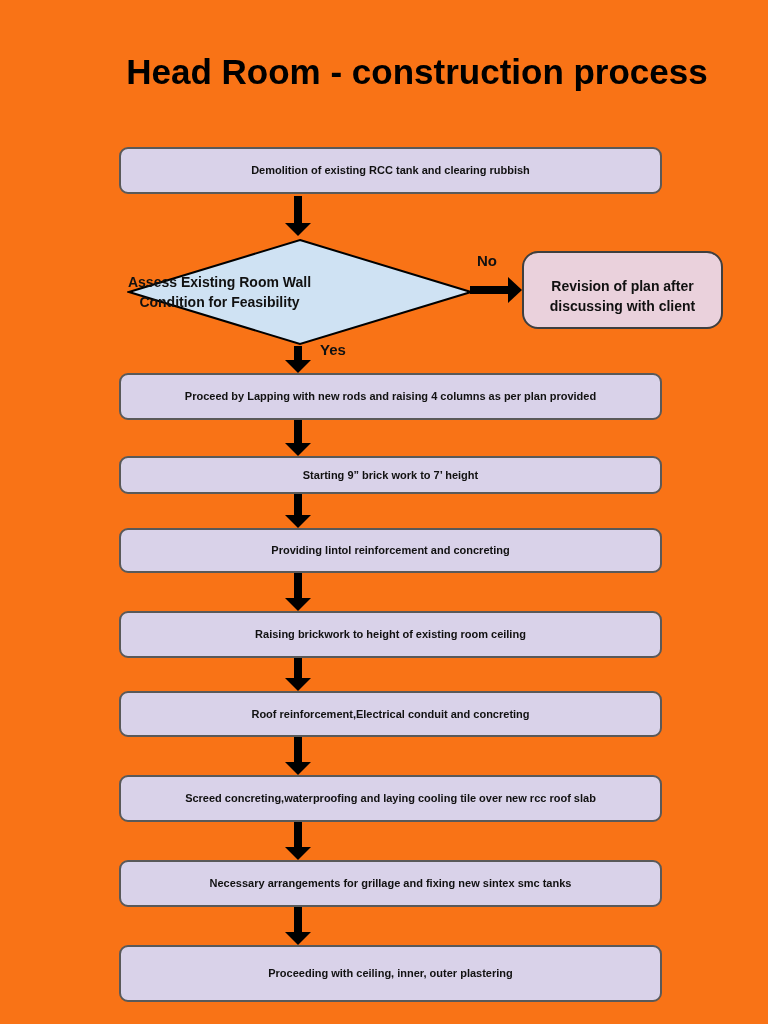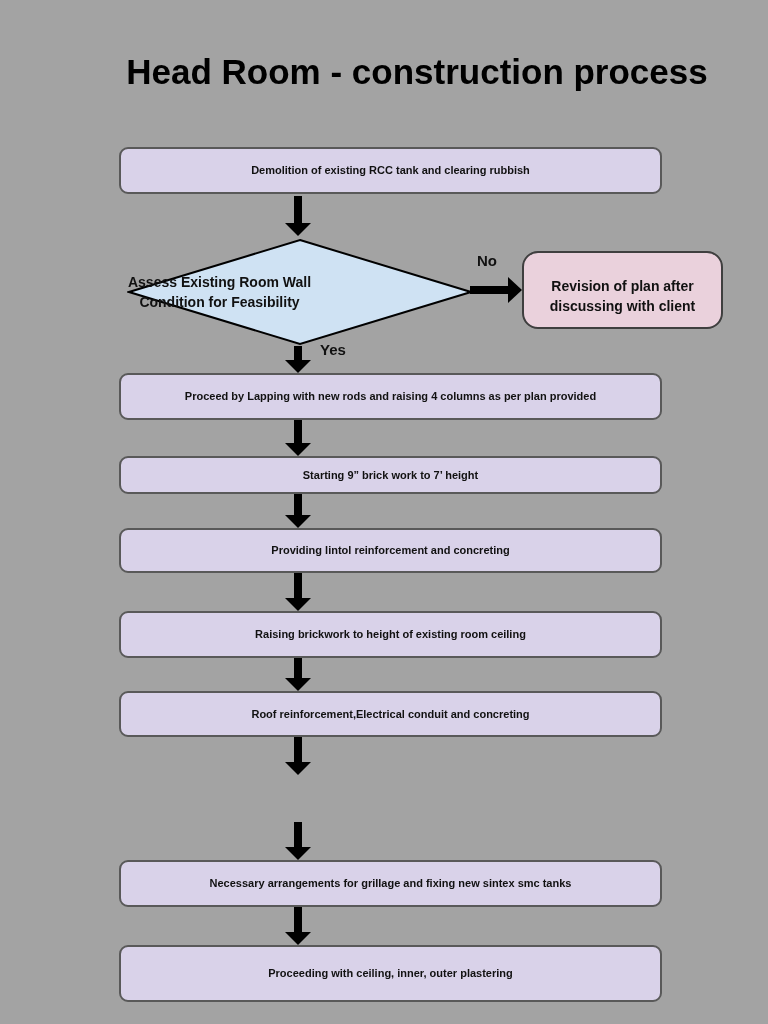--- a/index.html
+++ b/index.html
@@ -10,21 +10,21 @@
     --revision-fill:#ead1dc;
     --revision-border:#3f3f3f;
     --arrow:#000000;
     --text:#111111;
   }
   *{box-sizing:border-box;}
   html,body{margin:0;padding:0;background:#ffffff;}
   .page{
     position:relative;
     width:768px;height:1024px;
-    background:#a3a3a3;
+    background:#f97316;
     font-family:"Liberation Sans", sans-serif;
     color:var(--text);
     overflow:hidden;
   }
   .title{
     position:absolute;top:52px;left:0;width:768px;margin:0;
     text-align:center;font-size:35px;font-weight:bold;color:#000;
     transform:translateX(33px);
     white-space:nowrap;
   }
@@ -145,20 +145,23 @@
 
   <div class="box" style="top:691px;height:46px;">
     <span class="box-text">Roof reinforcement,Electrical conduit and concreting</span>
   </div>
 
   <div class="varrow" style="top:737px;height:38px;">
     <div class="shaft"></div>
     <div class="head"></div>
   </div>
 
+  <div class="box" style="top:775px;height:47px;">
+    <span class="box-text" style="max-width:500px;">Screed concreting,waterproofing and laying cooling tile over new rcc roof slab</span>
+  </div>
 
   <div class="varrow" style="top:822px;height:38px;">
     <div class="shaft"></div>
     <div class="head"></div>
   </div>
 
   <div class="box" style="top:860px;height:47px;">
     <span class="box-text" style="max-width:480px;">Necessary arrangements for grillage and fixing new sintex smc tanks</span>
   </div>
 

